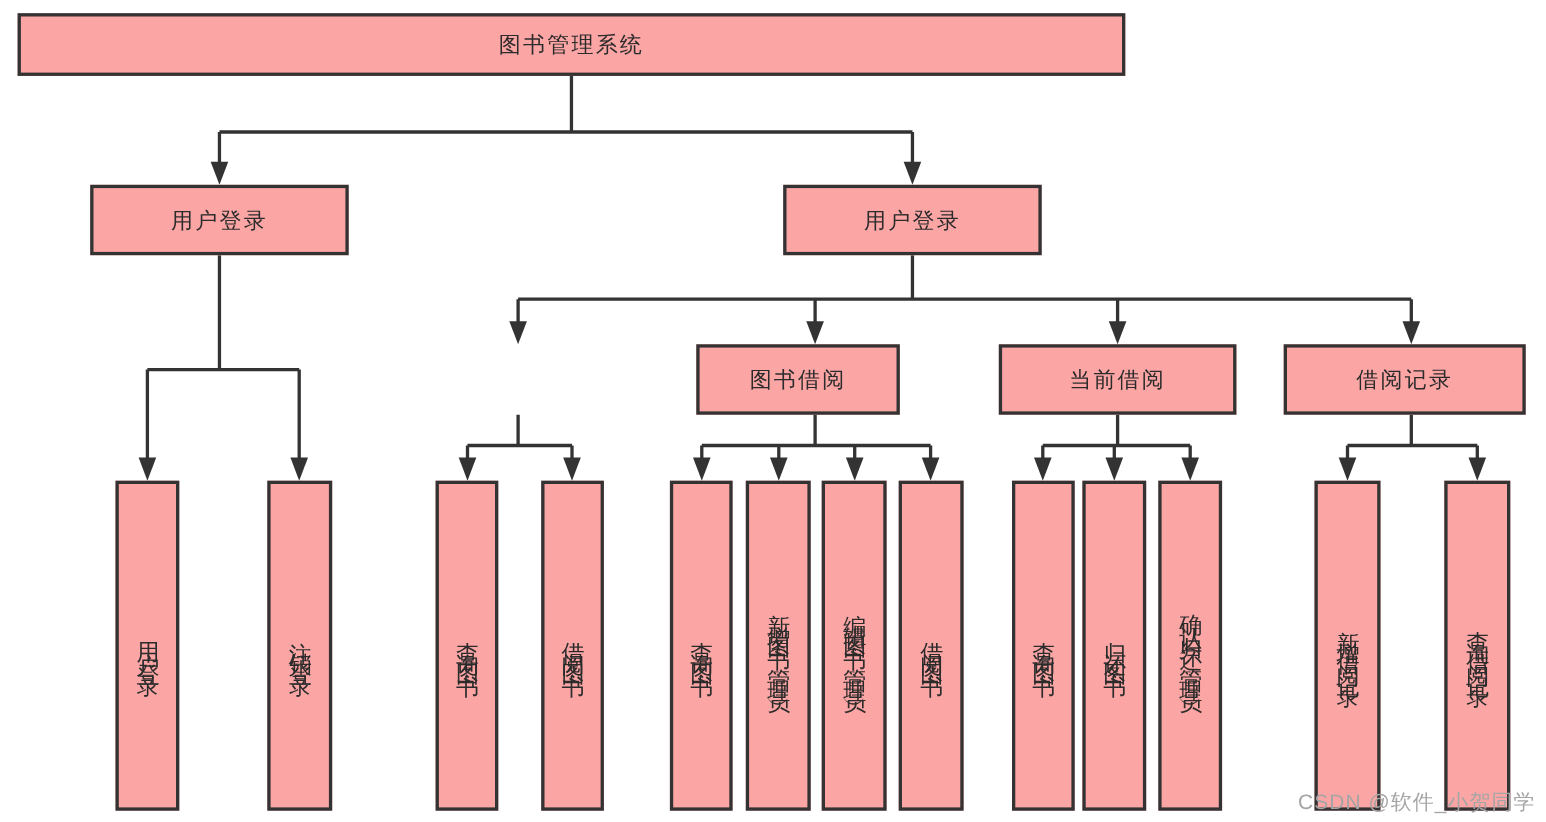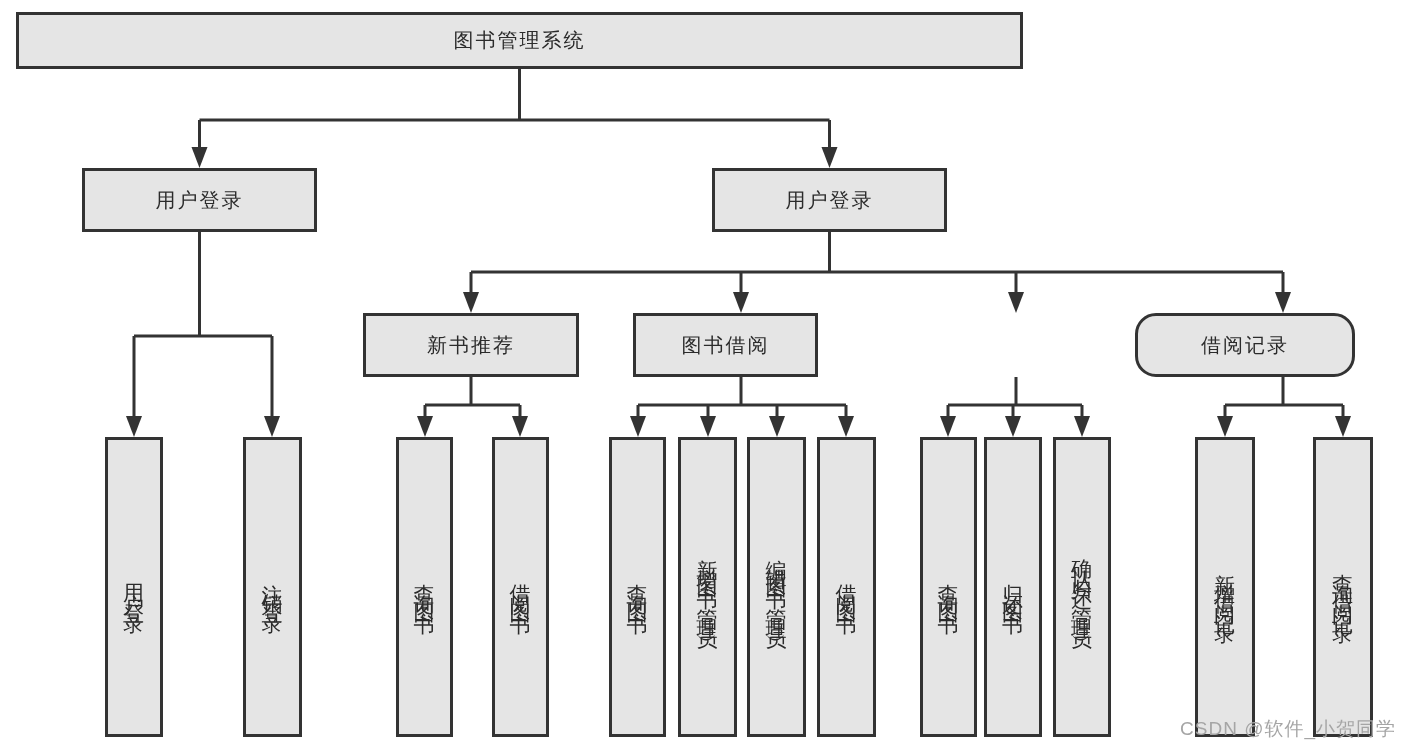--- a/index.html
+++ b/index.html
@@ -29,21 +29,21 @@
     stroke-width: 3;
   }
   .connectors polygon {
     fill: #333333;
     stroke: none;
   }
   .box {
     position: absolute;
     box-sizing: border-box;
     border: 3px solid #333333;
-    background: #e5e5e5;
+    background: #fca5a5;
     display: flex;
     align-items: center;
     justify-content: center;
     color: #2b2b2b;
   }
   .box.h .label {
     font-size: 20px;
     letter-spacing: 2px;
     white-space: nowrap;
   }
@@ -120,27 +120,27 @@
     <span class="label">图书管理系统</span>
   </div>
 
   <div class="box h" style="left:82px; top:168px; width:235px; height:64px;">
     <span class="label">用户登录</span>
   </div>
   <div class="box h" style="left:712px; top:168px; width:235px; height:64px;">
     <span class="label">用户登录</span>
   </div>
 
-  <div class="box h" style="left:363px; top:313px; width:216px; height:64px;">
-    <span class="label">新书推荐</span>
-  </div>
   <div class="box h" style="left:633px; top:313px; width:185px; height:64px;">
     <span class="label">图书借阅</span>
   </div>
-  <div class="box h" style="left:1135px; top:313px; width:220px; height:64px;border-radius:21px;">
+  <div class="box h" style="left:908px; top:313px; width:216px; height:64px;">
+    <span class="label">当前借阅</span>
+  </div>
+  <div class="box h" style="left:1167px; top:313px; width:220px; height:64px;">
     <span class="label">借阅记录</span>
   </div>
 
   <div class="box leaf" style="left:105px; top:437px; width:58px; height:300px;">
     <span class="label">用户登录</span>
   </div>
   <div class="box leaf" style="left:243px; top:437px; width:59px; height:300px;">
     <span class="label">注销登录</span>
   </div>
 

